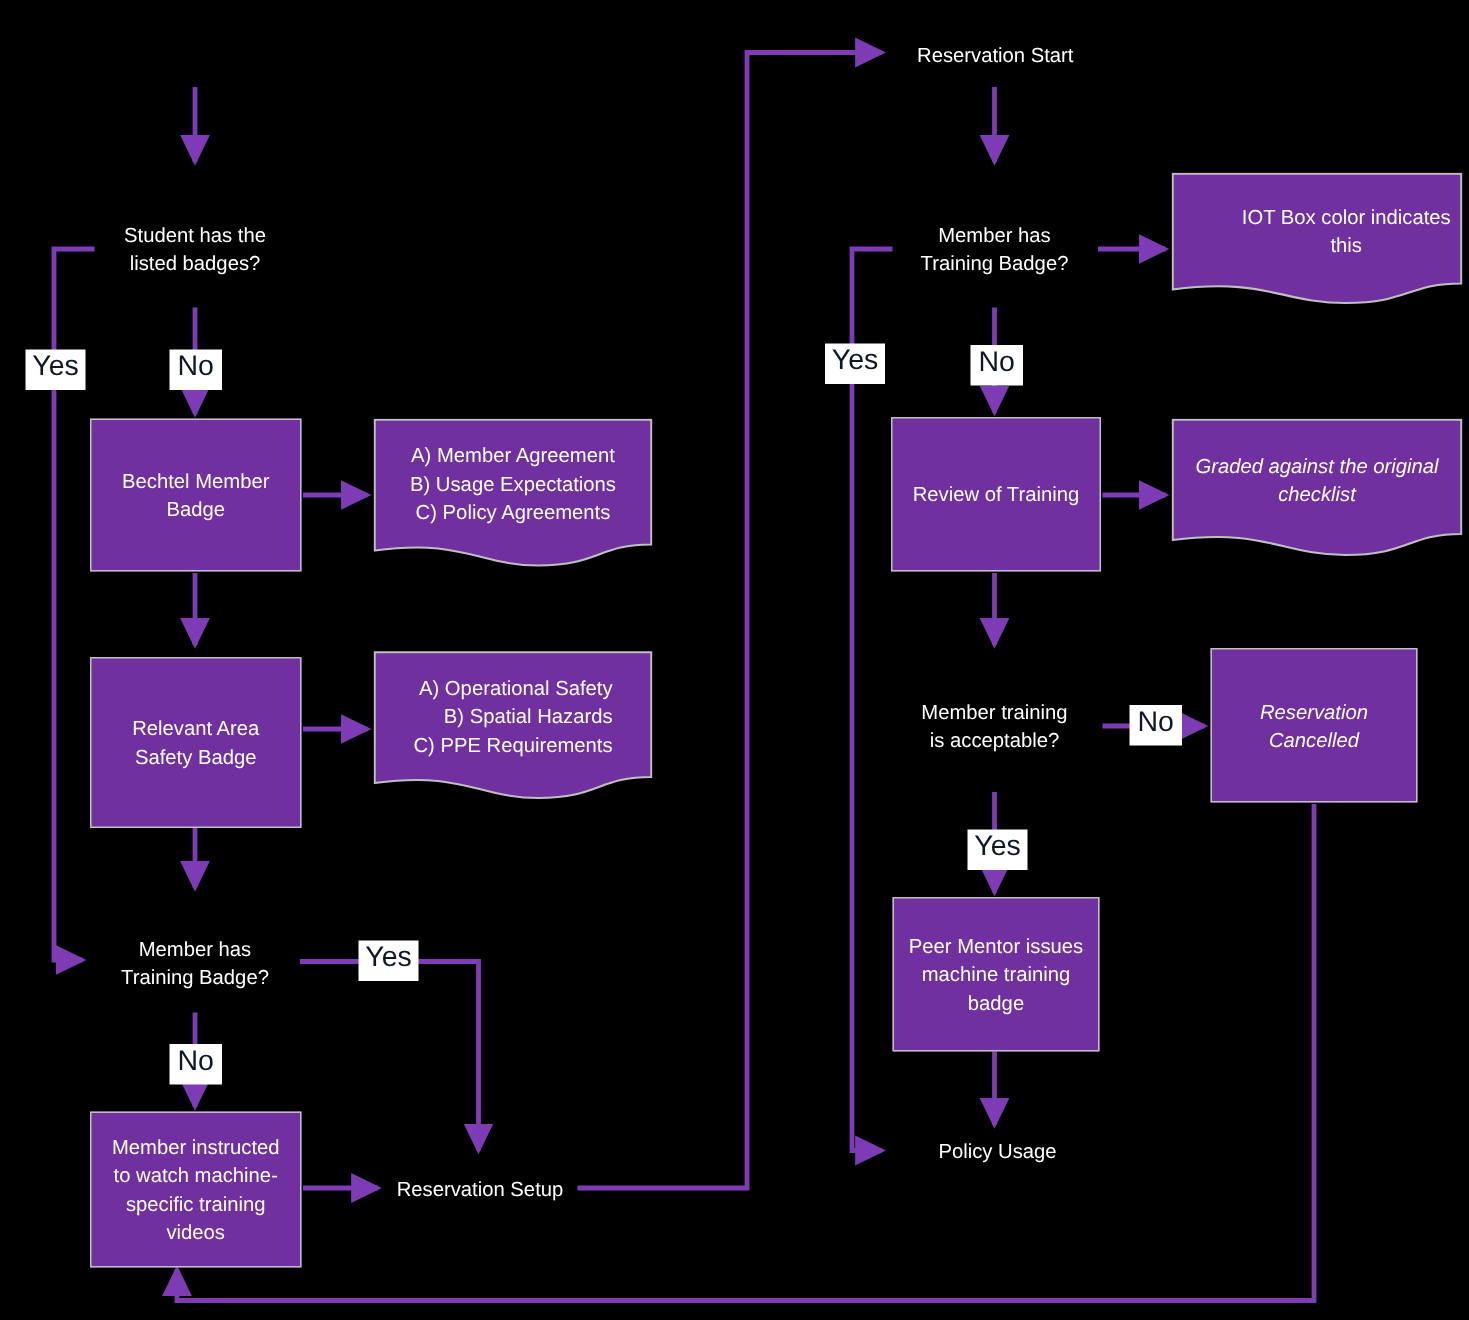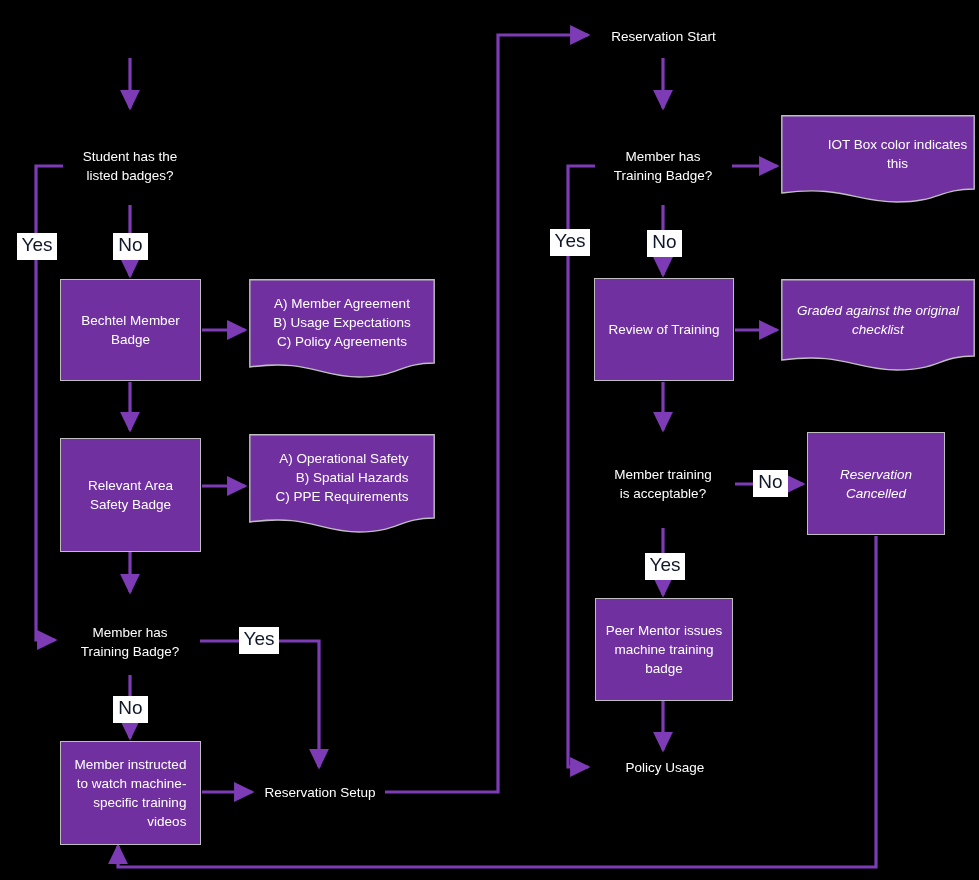--- a/index.html
+++ b/index.html
@@ -151,21 +151,21 @@
     <svg class="docshape" viewBox="0 0 186 99" preserveAspectRatio="none">
       <path d="M0.8,0.8 L185.2,0.8 L185.2,84 C150,84 150,98 110,98 C70,98 60,80 0.8,88 Z" fill="#7030A0" stroke="#bfbfbf" stroke-width="1.4"></path>
     </svg>
     <span class="doc-label" style="margin-top:-12px;">A) Operational Safety<br>B) Spatial Hazards<br>C) PPE Requirements</span>
   </div>
 
   <div class="node plain" style="left:66px; top:620px; width:128px; height:44px;">
     <span>Member has<br>Training Badge?</span>
   </div>
 
-  <div class="node proc" style="left:60px; top:741px; width:141px; height:104px;text-align:right;">
+  <div class="node proc" style="left:60px; top:741px; width:141px; height:104px;">
     <span>Member instructed<br>to watch machine-<br>specific training<br>videos</span>
   </div>
 
   <div class="node plain" style="left:254px; top:781px; width:132px; height:22px;">
     <span>Reservation Setup</span>
   </div>
 
   <div class="node plain" style="left:598px; top:25px; width:131px; height:22px;">
     <span>Reservation Start</span>
   </div>

